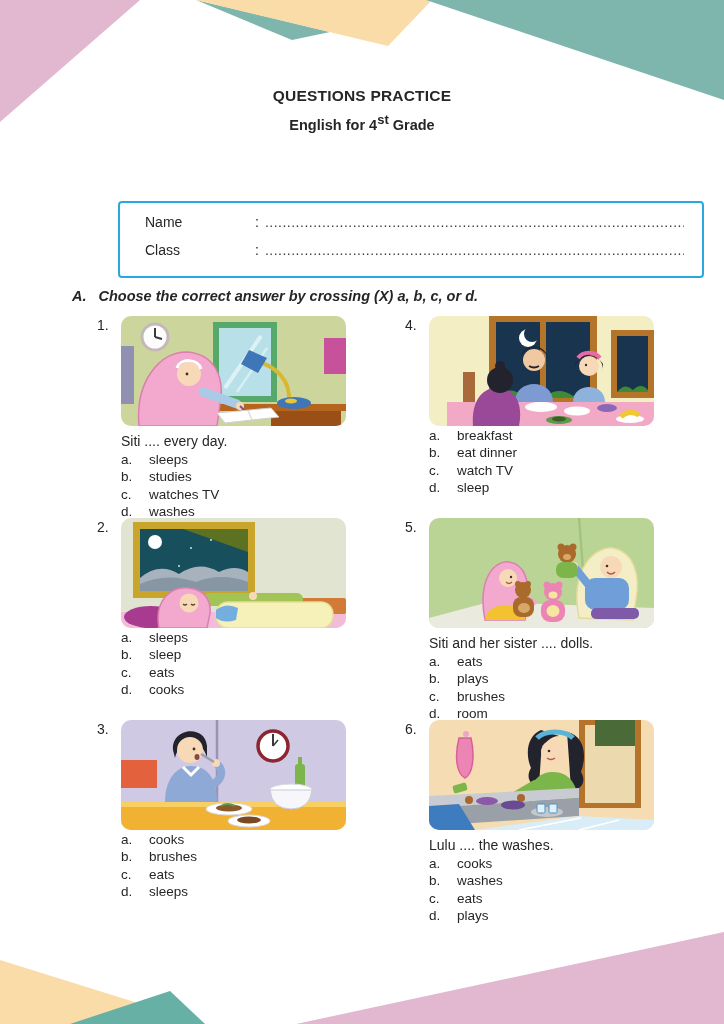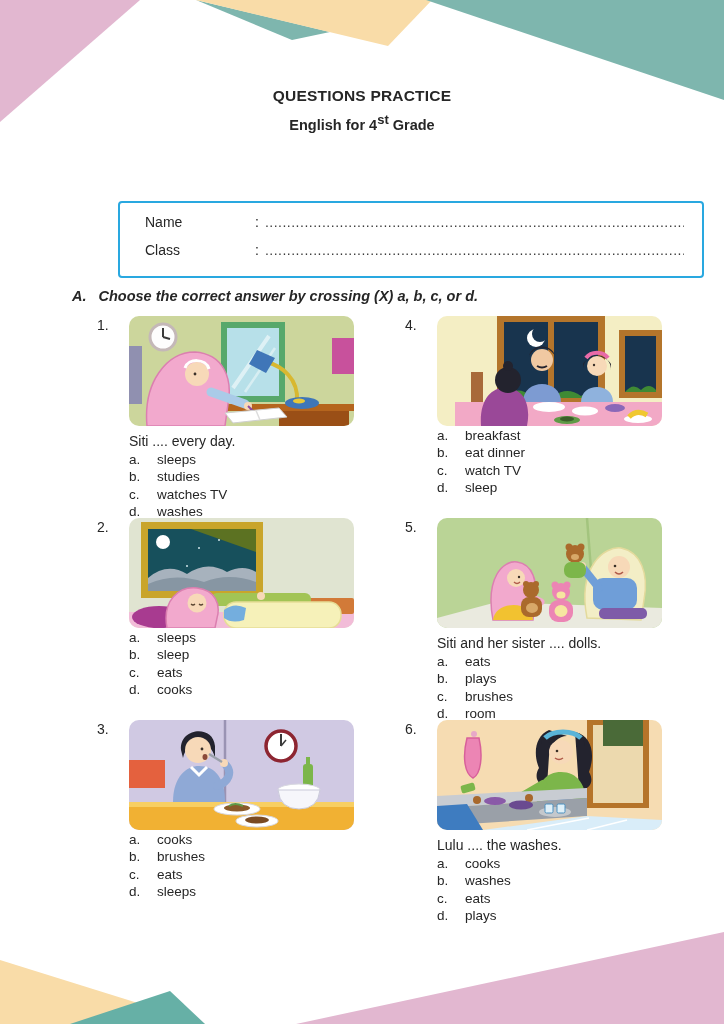--- a/index.html
+++ b/index.html
@@ -15,21 +15,21 @@
   .idbox{position:absolute;left:70px;top:201px;width:586px;height:77px;border:2px solid #29a8e0;border-radius:4px;box-sizing:border-box;padding:11px 18px 0 25px;margin-left:48px;}
   .idrow{display:flex;align-items:baseline;height:28px;font-size:14px;}
   .idrow .lbl{width:110px;}
   .idrow .colon{margin-right:6px;}
   .idrow .dots{flex:1;white-space:nowrap;overflow:hidden;letter-spacing:.5px;color:#3a3a3a;}
 
   .sectionA{position:absolute;left:72px;top:288px;display:flex;gap:12px;font-size:14.5px;font-weight:bold;font-style:italic;}
 
   .q{position:absolute;display:flex;}
   .qnum{width:24px;font-size:14px;padding-top:1px;}
-  .qcontent{width:225px;margin-left:8px;}
+  .qcontent{width:225px;}
   .illus{width:225px;height:110px;border-radius:10px;overflow:hidden;line-height:0;}
   .illus svg{width:100%;height:100%;}
   .qtext{margin-top:6px;font-size:14px;line-height:18px;}
   .opts{margin-top:1px;}
   .opt{display:flex;font-size:13.5px;line-height:17.4px;}
   .opt .letter{width:28px;}
 </style>
 </head>
 <body>
 

